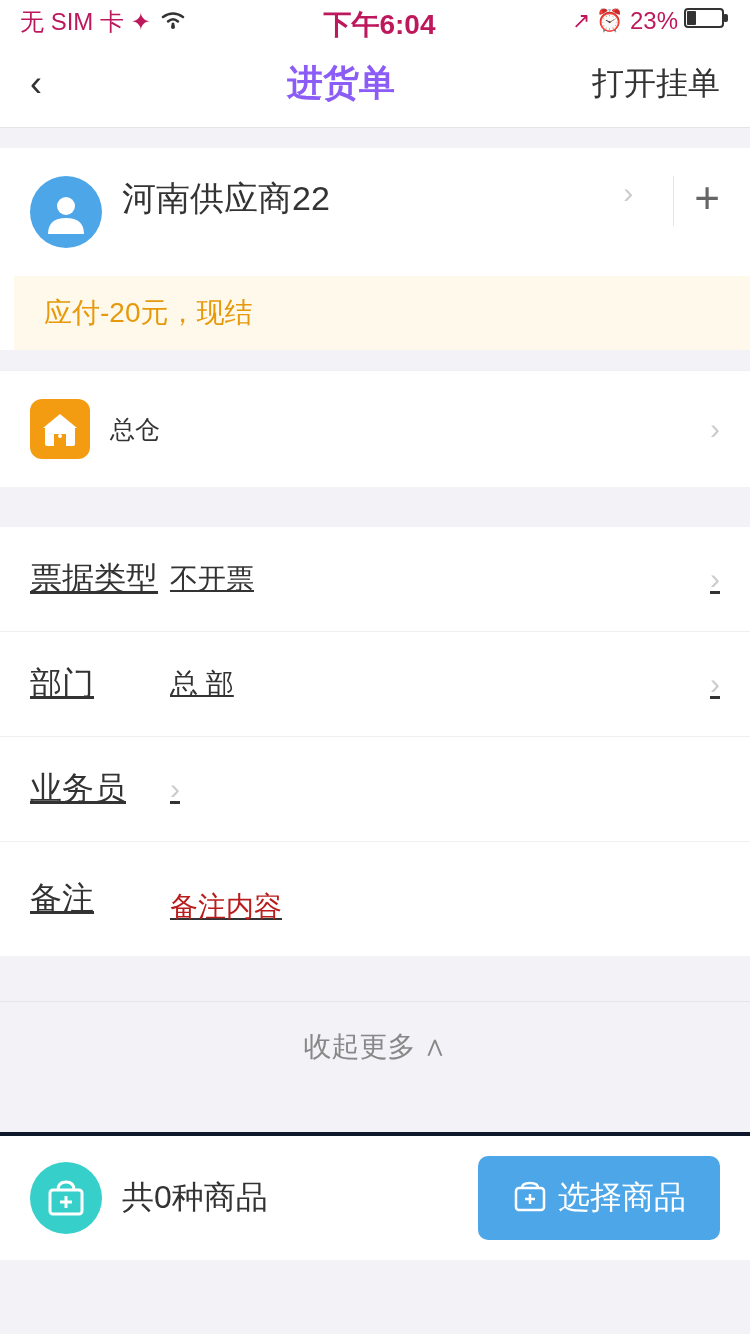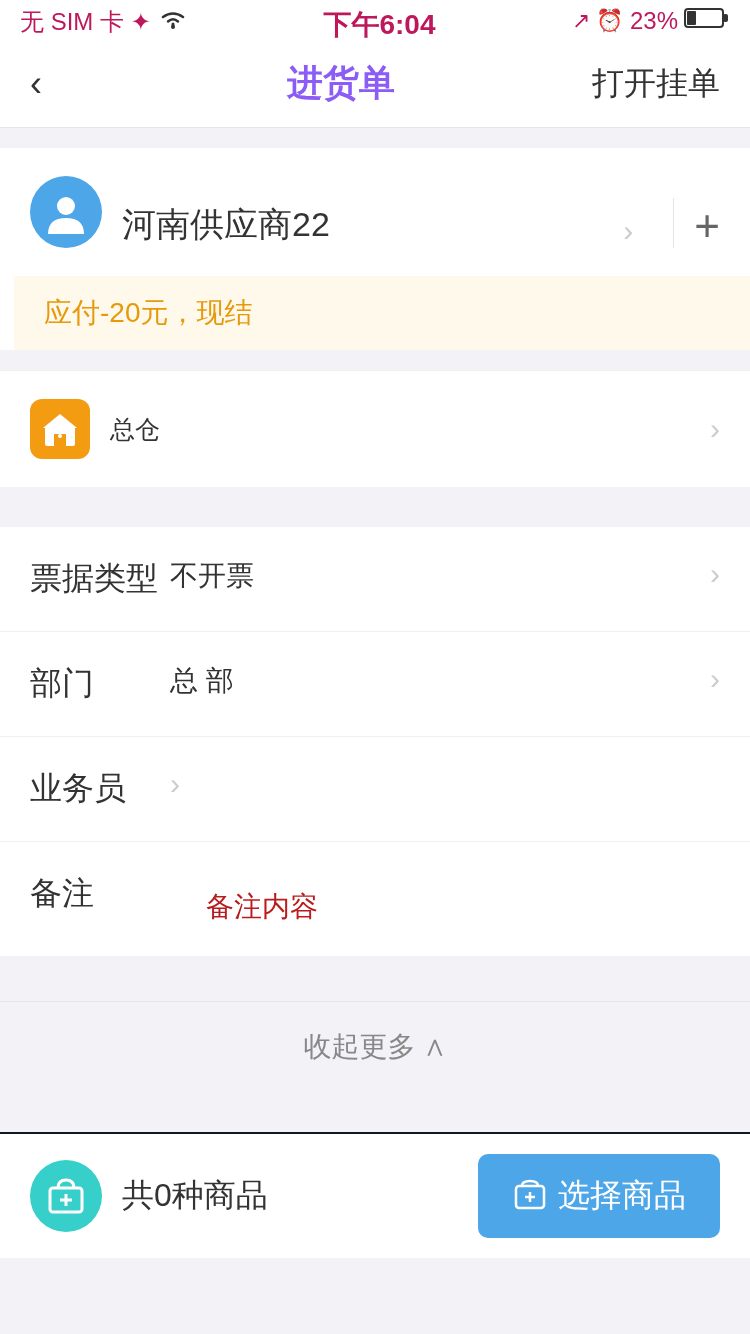--- a/index.html
+++ b/index.html
@@ -65,21 +65,21 @@
 
     
     .card-section {
       background: #fff;
       margin-bottom: 0;
     }
 
     
     .supplier-row {
       display: flex;
-      align-items: flex-end;
+      align-items: flex-start;
       padding: 28px 30px;
       background: #fff;
     }
     .supplier-avatar {
       width: 72px;
       height: 72px;
       border-radius: 50%;
       background: #4da6e8;
       display: flex;
       align-items: center;
@@ -159,28 +159,28 @@
       font-size: 30px;
     }
 
     
     .form-section {
       background: #fff;
       margin-top: 20px;
     }
     .form-row {
       display: flex;
-      align-items: flex-start;
+      align-items: center;
       padding: 30px 30px;
       border-bottom: 1px solid #f0f0f0;
       cursor: pointer;
+      text-decoration: underline;
     }
     .form-row:last-child {
       border-bottom: none;
-      gap: 36px;
     }
     .form-key {
       width: 140px;
       font-size: 32px;
       color: #333;
       flex-shrink: 0;
     }
     .form-value {
       flex: 1;
       font-size: 28px;
@@ -208,21 +208,21 @@
       margin-top: 45px;
     }
 
     
     .product-bar {
       background: #fff;
       display: flex;
       align-items: center;
       padding: 20px 30px;
       margin-top: 20px;
-      border-top: 2px solid #0f172a;
+      border-top: 4px solid #0f172a;
     }
     .product-icon-wrap {
       width: 72px;
       height: 72px;
       border-radius: 50%;
       background: #36cfc9;
       display: flex;
       align-items: center;
       justify-content: center;
       margin-right: 20px;

